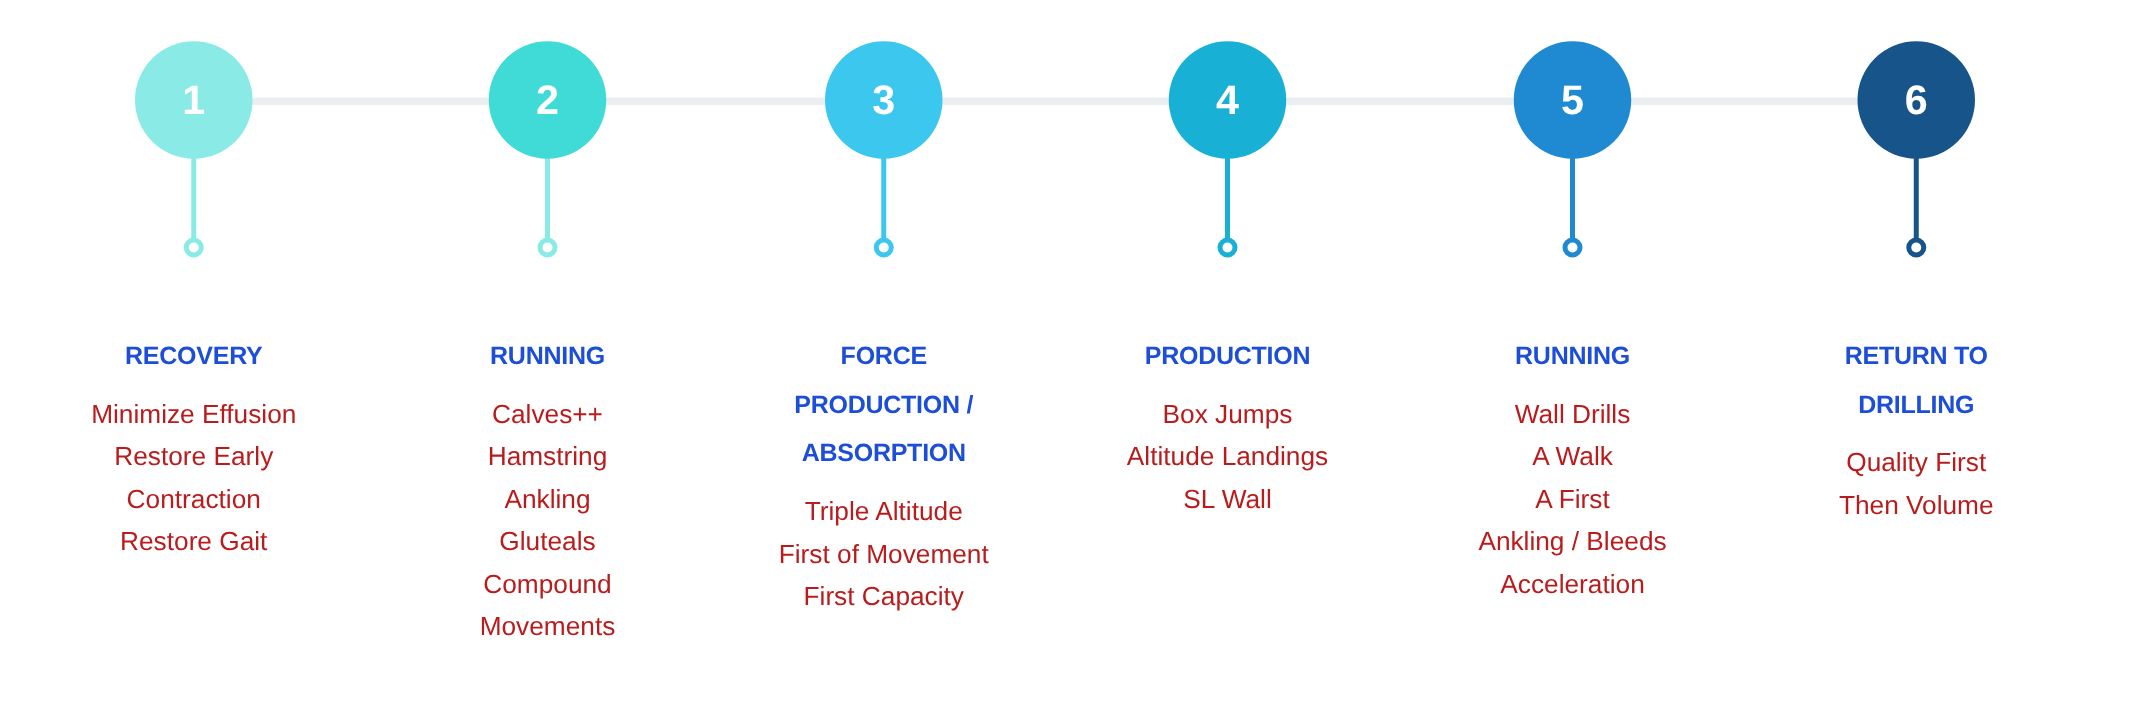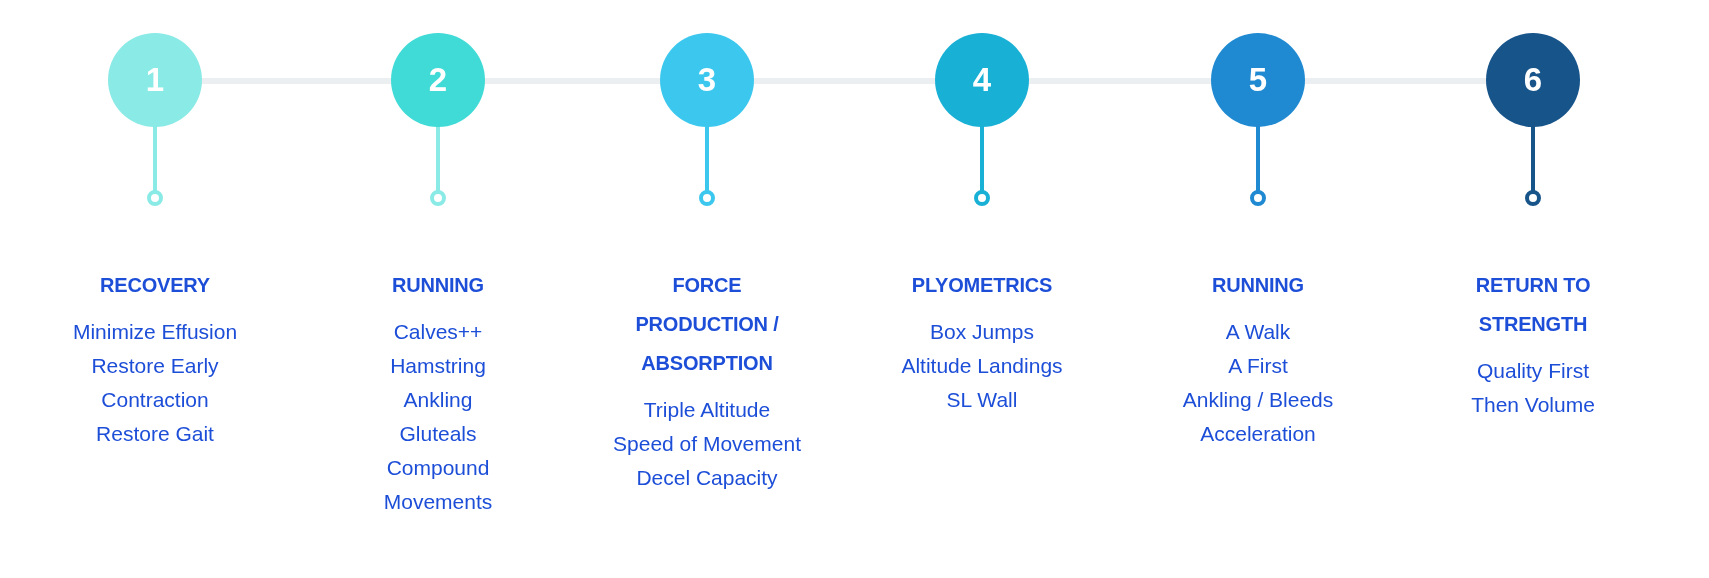--- a/index.html
+++ b/index.html
@@ -86,21 +86,21 @@
     }
     .heading span { display: block; }
     .items {
       list-style: none;
       margin: 0;
       padding: 0;
     }
     .items li {
       font-size: 21px;
       line-height: 34px;
-      color: #1d4ed8;
+      color: #b91c1c;
     }
   </style>
 </head>
 <body>
 
 <div class="timeline">
   <div class="connector" style="background: rgb(236, 239, 242);"></div>
 
   <div class="step" style="left:155px;">
     <div class="circle" style="background: rgb(138, 234, 230);">1</div>
@@ -143,67 +143,68 @@
     <div class="stem" style="background: rgb(60, 200, 238);"></div>
     <div class="ring" style="border-color: rgb(60, 200, 238);"></div>
     <div class="text-block">
       <div class="heading">
         <span>FORCE</span>
         <span>PRODUCTION /</span>
         <span>ABSORPTION</span>
       </div>
       <ul class="items">
         <li>Triple Altitude</li>
-        <li>Speed of Movement</li>
-        <li>Decel Capacity</li>
+        <li>First of Movement</li>
+        <li>First Capacity</li>
       </ul>
     </div>
   </div>
 
   <div class="step" style="left:982px;">
     <div class="circle" style="background: rgb(25, 176, 214);">4</div>
     <div class="stem" style="background: rgb(25, 176, 214);"></div>
     <div class="ring" style="border-color: rgb(25, 176, 214);"></div>
     <div class="text-block">
       <div class="heading">
-        <span>PLYOMETRICS</span>
+        <span>PRODUCTION</span>
       </div>
       <ul class="items">
         <li>Box Jumps</li>
         <li>Altitude Landings</li>
         <li>SL Wall</li>
       </ul>
     </div>
   </div>
 
   <div class="step" style="left:1258px;">
     <div class="circle" style="background: rgb(31, 138, 210);">5</div>
     <div class="stem" style="background: rgb(31, 138, 210);"></div>
     <div class="ring" style="border-color: rgb(31, 138, 210);"></div>
     <div class="text-block">
       <div class="heading">
         <span>RUNNING</span>
       </div>
       <ul class="items">
+        <li>Wall Drills</li>
         <li>A Walk</li>
         <li>A First</li>
         <li>Ankling / Bleeds</li>
         <li>Acceleration</li>
       </ul>
     </div>
   </div>
 
   <div class="step" style="left:1533px;">
     <div class="circle" style="background: rgb(23, 84, 138);">6</div>
     <div class="stem" style="background: rgb(23, 84, 138);"></div>
     <div class="ring" style="border-color: rgb(23, 84, 138);"></div>
     <div class="text-block">
       <div class="heading">
         <span>RETURN TO</span>
-        <span>STRENGTH</span>
+        <span>DRILLING</span>
       </div>
       <ul class="items">
         <li>Quality First</li>
         <li>Then Volume</li>
       </ul>
     </div>
   </div>
 </div>
 
 </body></html>

